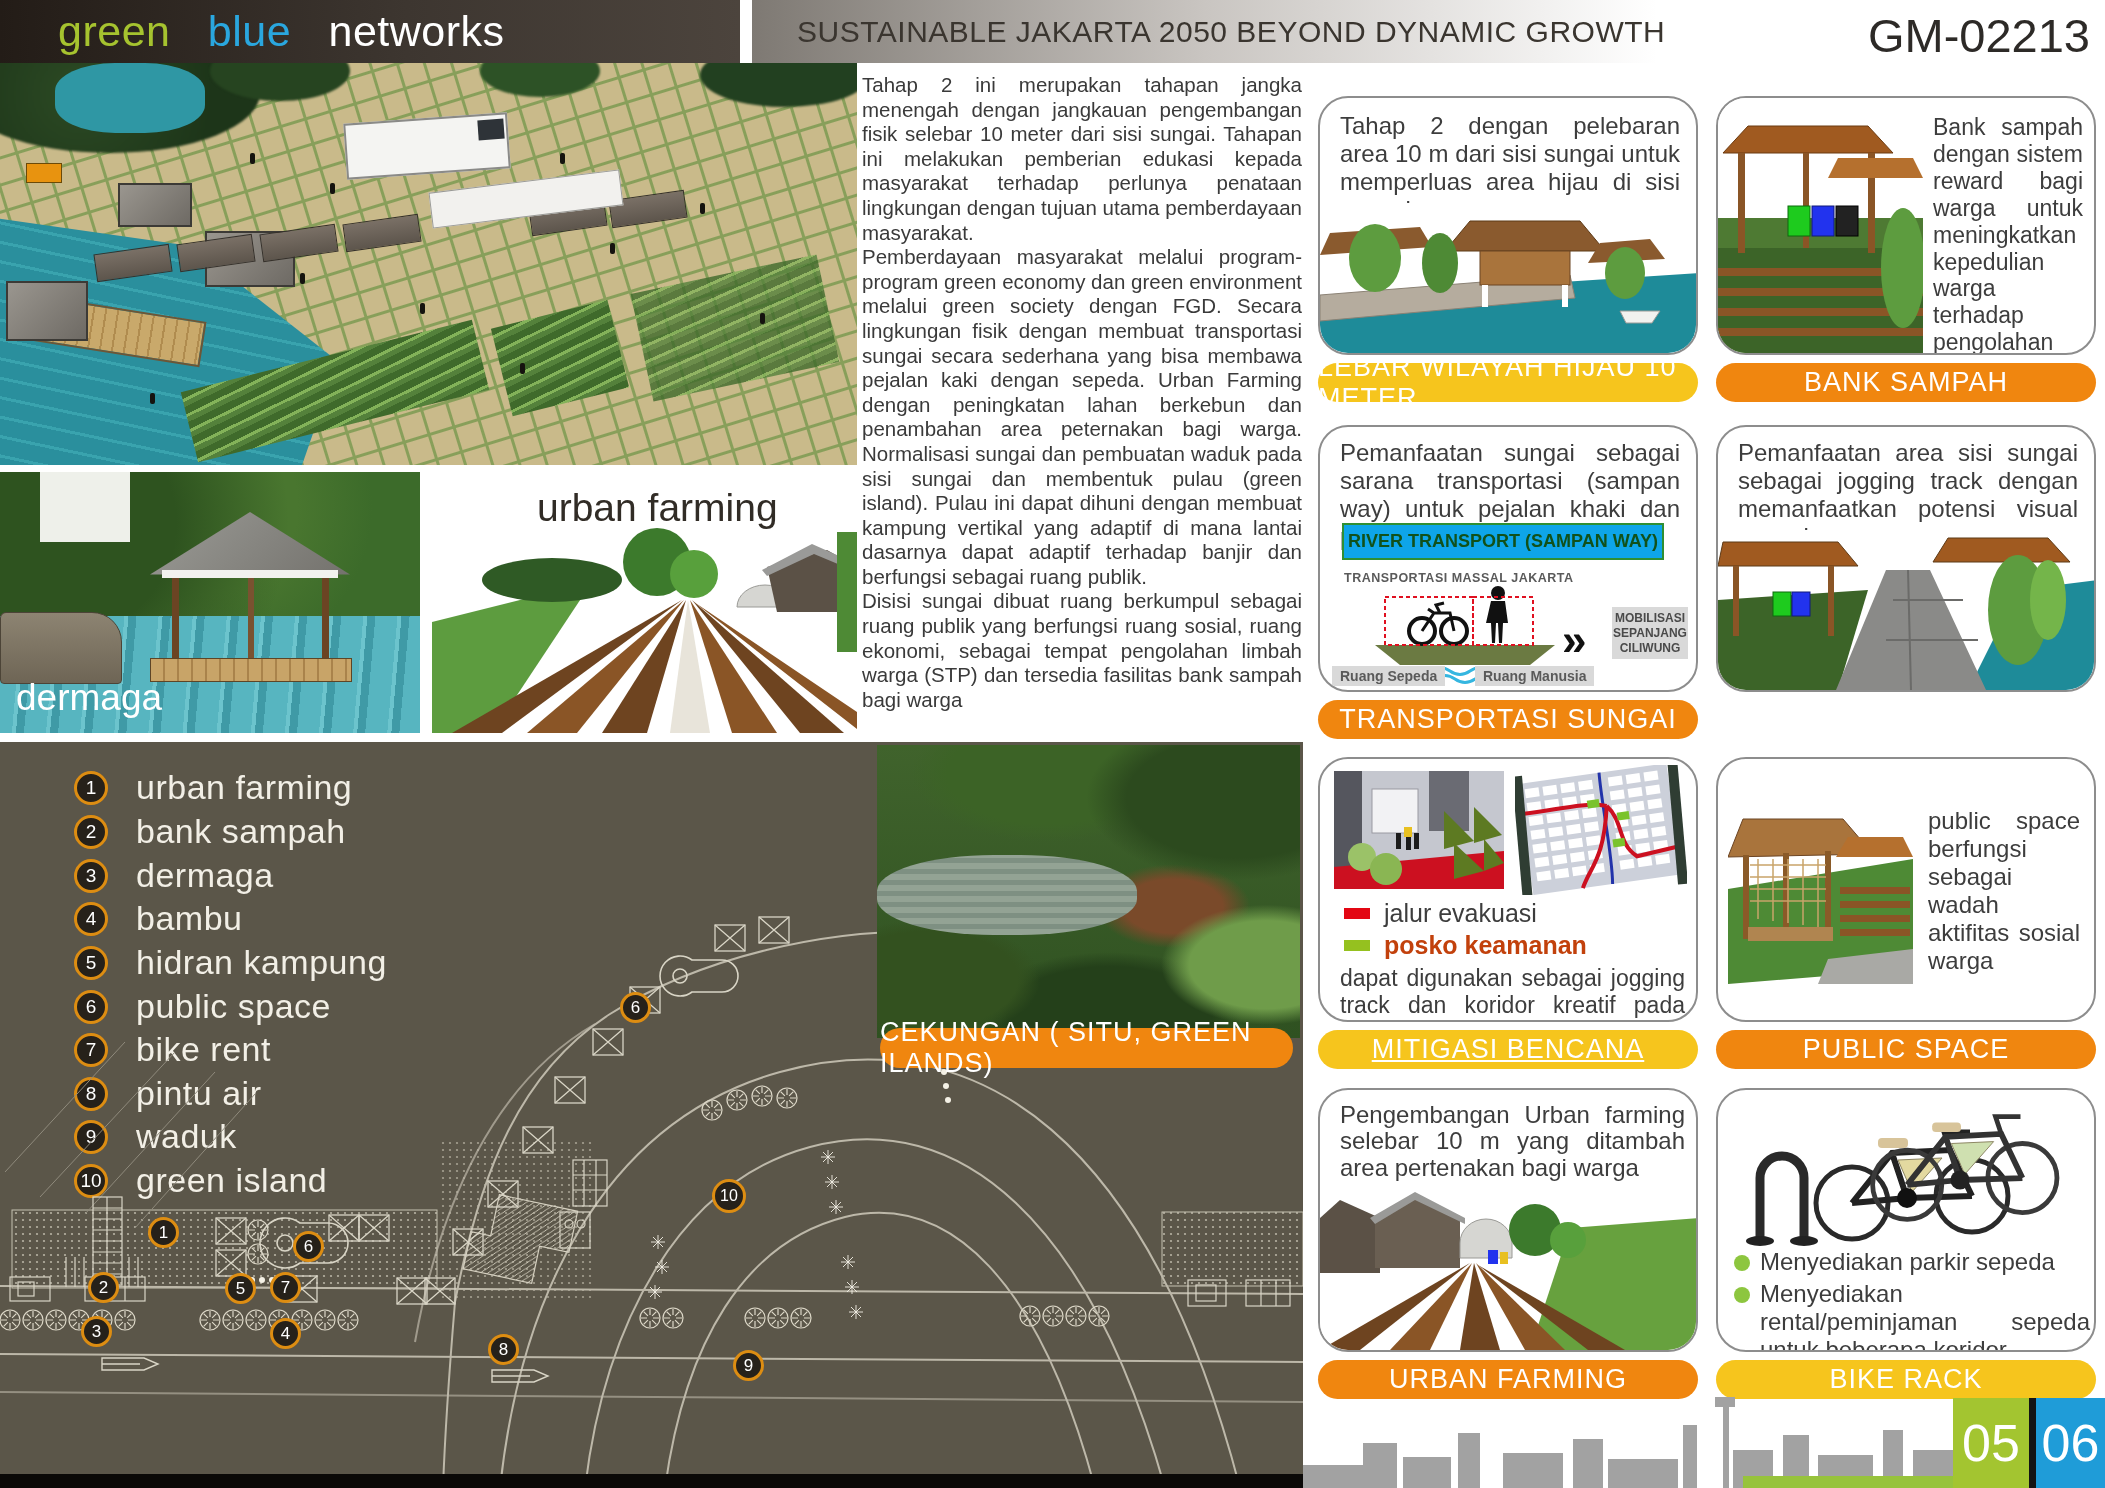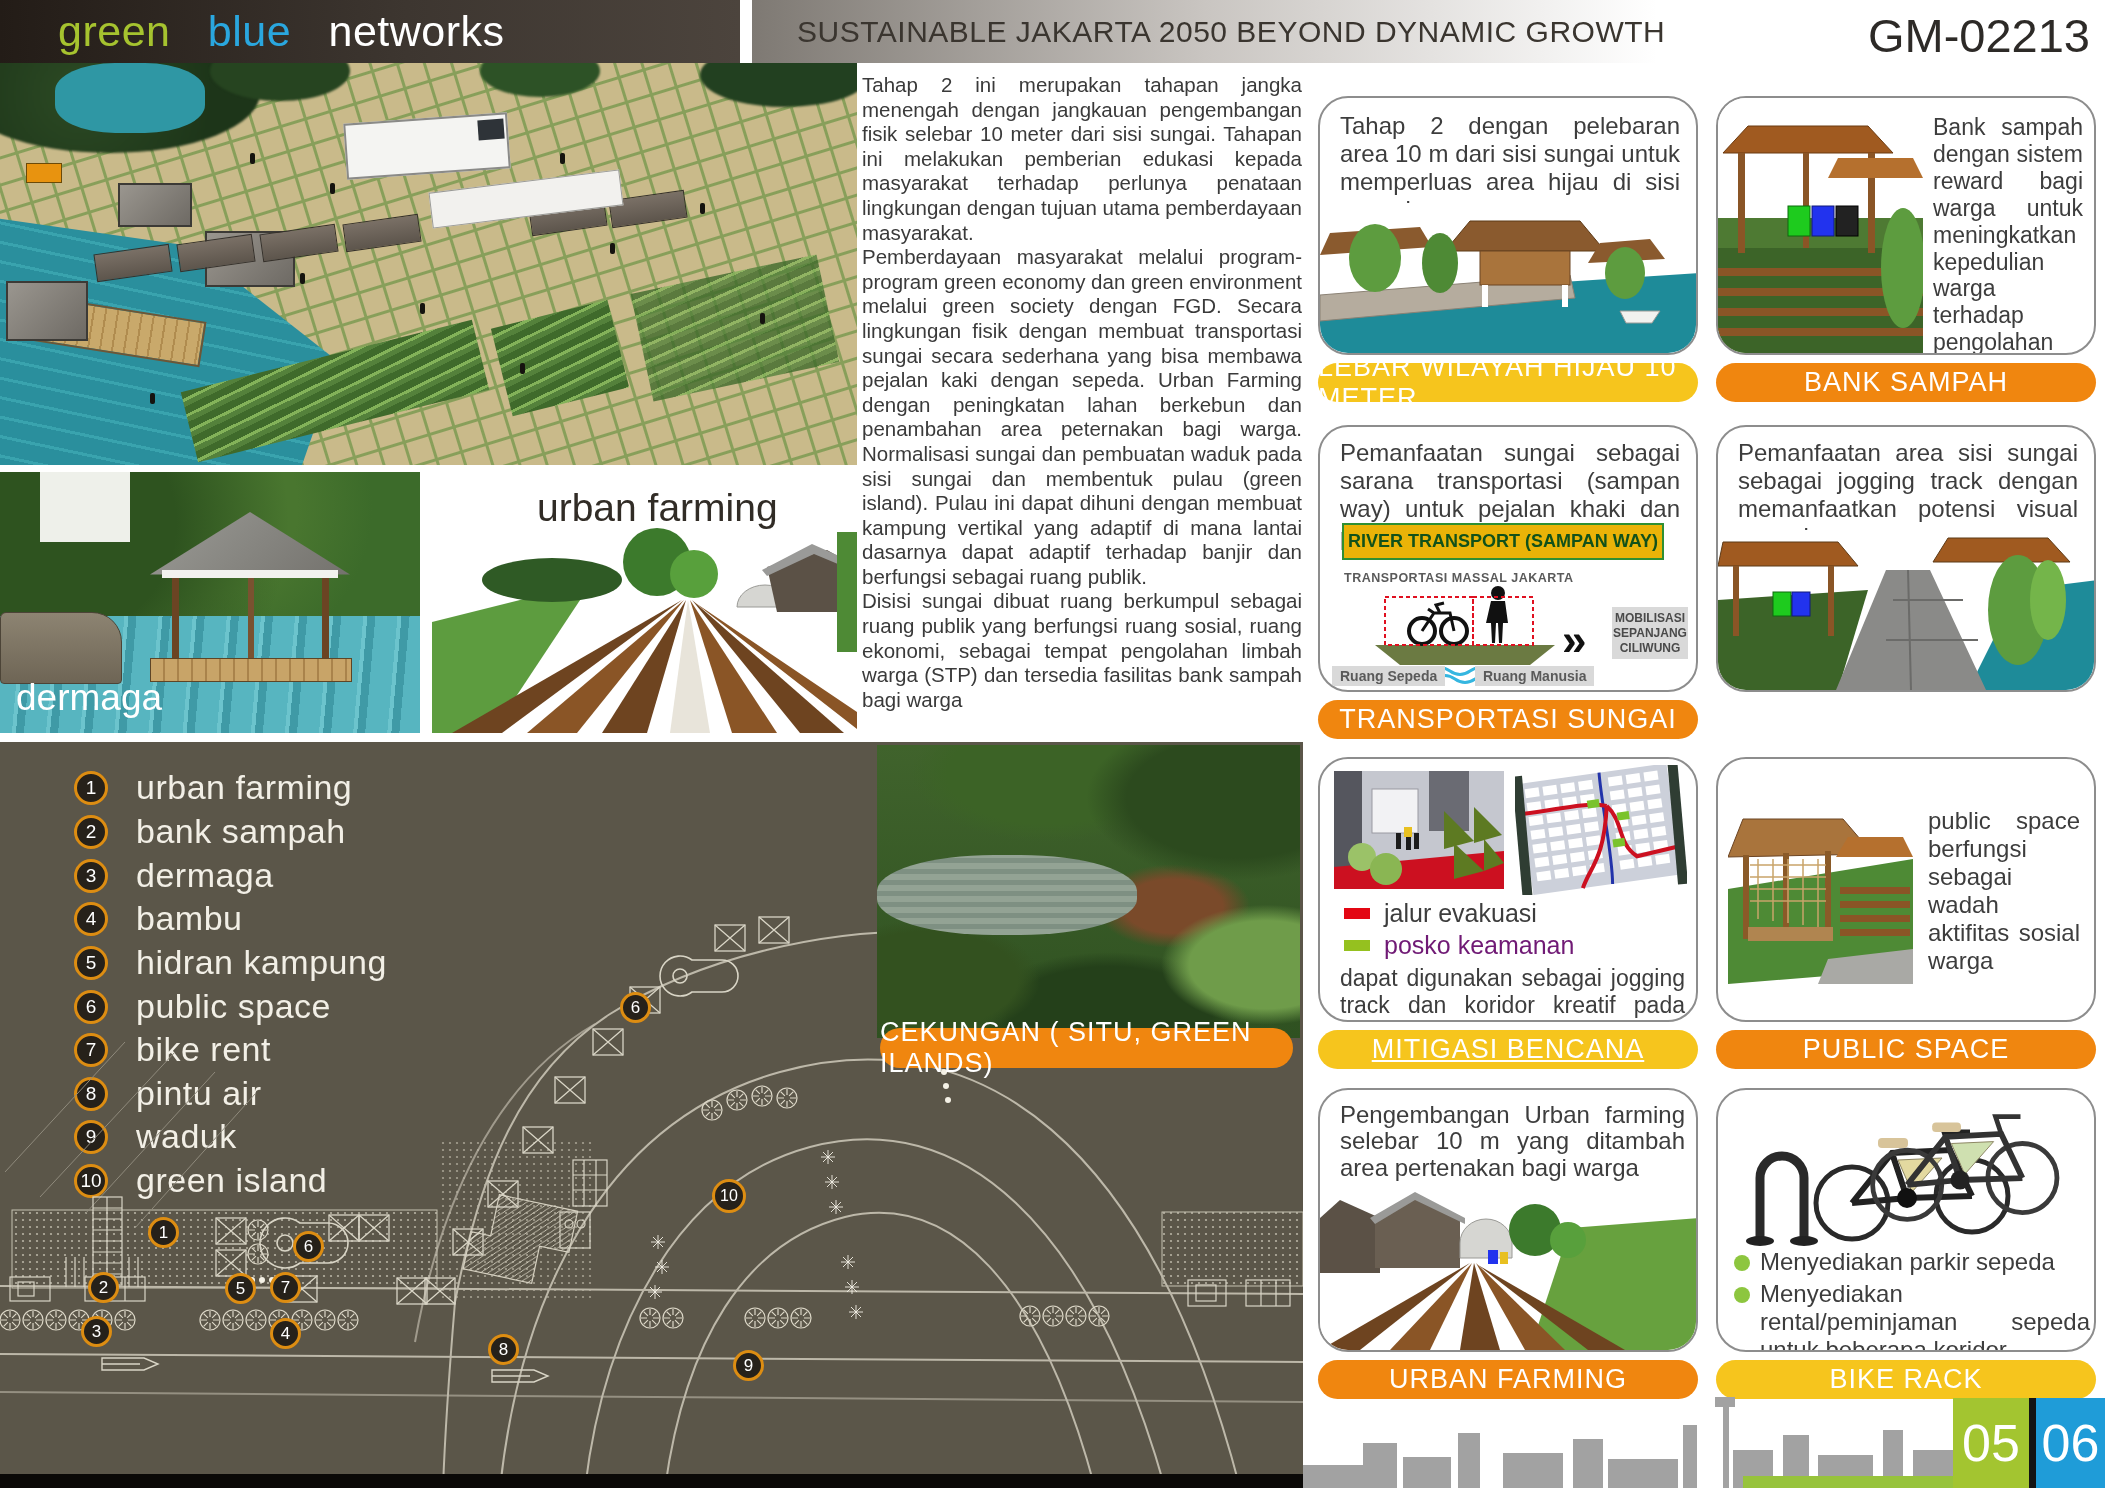--- a/index.html
+++ b/index.html
@@ -65,21 +65,21 @@
   .card{background:#fff;border:2px solid #8d8d8d;border-radius:30px;overflow:hidden;box-sizing:border-box;}
   .card-text{font-size:24px;line-height:1.17;color:#3d3d3d;text-align:justify;}
   .pill{border-radius:40px;color:#ffffff;display:flex;align-items:center;justify-content:center;
         font-size:27px;letter-spacing:1px;}
   .pill.yellow{background:#f6c51d;} .pill.orange{background:#f0860f;}
   .bullet{width:16px;height:16px;border-radius:50%;background:#8dc63f;flex:0 0 auto;margin-top:7px;}
   .sw{width:26px;height:11px;display:inline-block;margin-right:14px;}
 
   
   .diagram{position:relative;}
-  .dg-bar{position:absolute;left:12px;top:0;width:318px;height:33px;background:#eab308;border:2px solid #2f8f33;
+  .dg-bar{position:absolute;left:12px;top:0;width:318px;height:33px;background:#0ea5e9;border:2px solid #2f8f33;
           display:flex;align-items:center;justify-content:center;font-size:18px;font-weight:bold;color:#11511a;}
   .dg-sub{position:absolute;left:14px;top:48px;font-size:12.5px;font-weight:bold;color:#5a5a5a;letter-spacing:.5px;}
   .dg-grayb{position:absolute;background:#d9d9d9;color:#4a4a4a;font-weight:bold;text-align:center;font-size:12px;line-height:1.25;}
   .dg-lab{position:absolute;background:#d9d9d9;color:#5a5a5a;font-weight:bold;font-size:14px;padding:2px 8px;}
   .dg-chev{position:absolute;font-size:44px;font-weight:bold;color:#111;letter-spacing:-4px;}
 
   
   .pg{position:absolute;color:#fff;font-size:52px;display:flex;align-items:center;justify-content:center;}
 </style>
 </head>
@@ -593,21 +593,21 @@
         <rect x="2" y="0" width="10" height="126" fill="#2f3d33" transform="rotate(3 7 63)"></rect>
         <rect x="158" y="4" width="10" height="126" fill="#2f3d33" transform="rotate(3 163 67)"></rect>
       </g>
     </svg>
     <div class="abs" style="left:24px;top:140px;display:flex;align-items:center;">
       <span class="sw" style="background:#e30613;"></span>
       <span style="font-size:25px;color:#3d3d3d;">jalur evakuasi</span>
     </div>
     <div class="abs" style="left:24px;top:172px;display:flex;align-items:center;">
       <span class="sw" style="background:#95c11f;"></span>
-      <span style="font-size:25px;color:#701a75;">posko keamanan</span>
+      <span style="font-size:25px;color:#c2410c;font-weight:bold;">posko keamanan</span>
     </div>
     <div class="abs card-text" style="left:20px;top:206px;width:345px;font-size:23px;">dapat digunakan sebagai jogging track dan koridor kreatif pada saat normal</div>
   </div>
   <div class="abs pill yellow" style="left:1318px;top:1030px;width:380px;height:39px;text-decoration:underline;">MITIGASI BENCANA</div>
 
   <div class="abs card" style="left:1716px;top:757px;width:380px;height:265px;">
     <svg class="abs" style="left:10px;top:40px;" width="185" height="185">
       <rect width="185" height="185" fill="#ffffff"></rect>
       <polygon points="0,90 185,60 185,170 0,185" fill="#4e8a35"></polygon>
       <polygon points="15,20 115,20 145,55 0,58" fill="#a9743c" stroke="#6b4423"></polygon>

